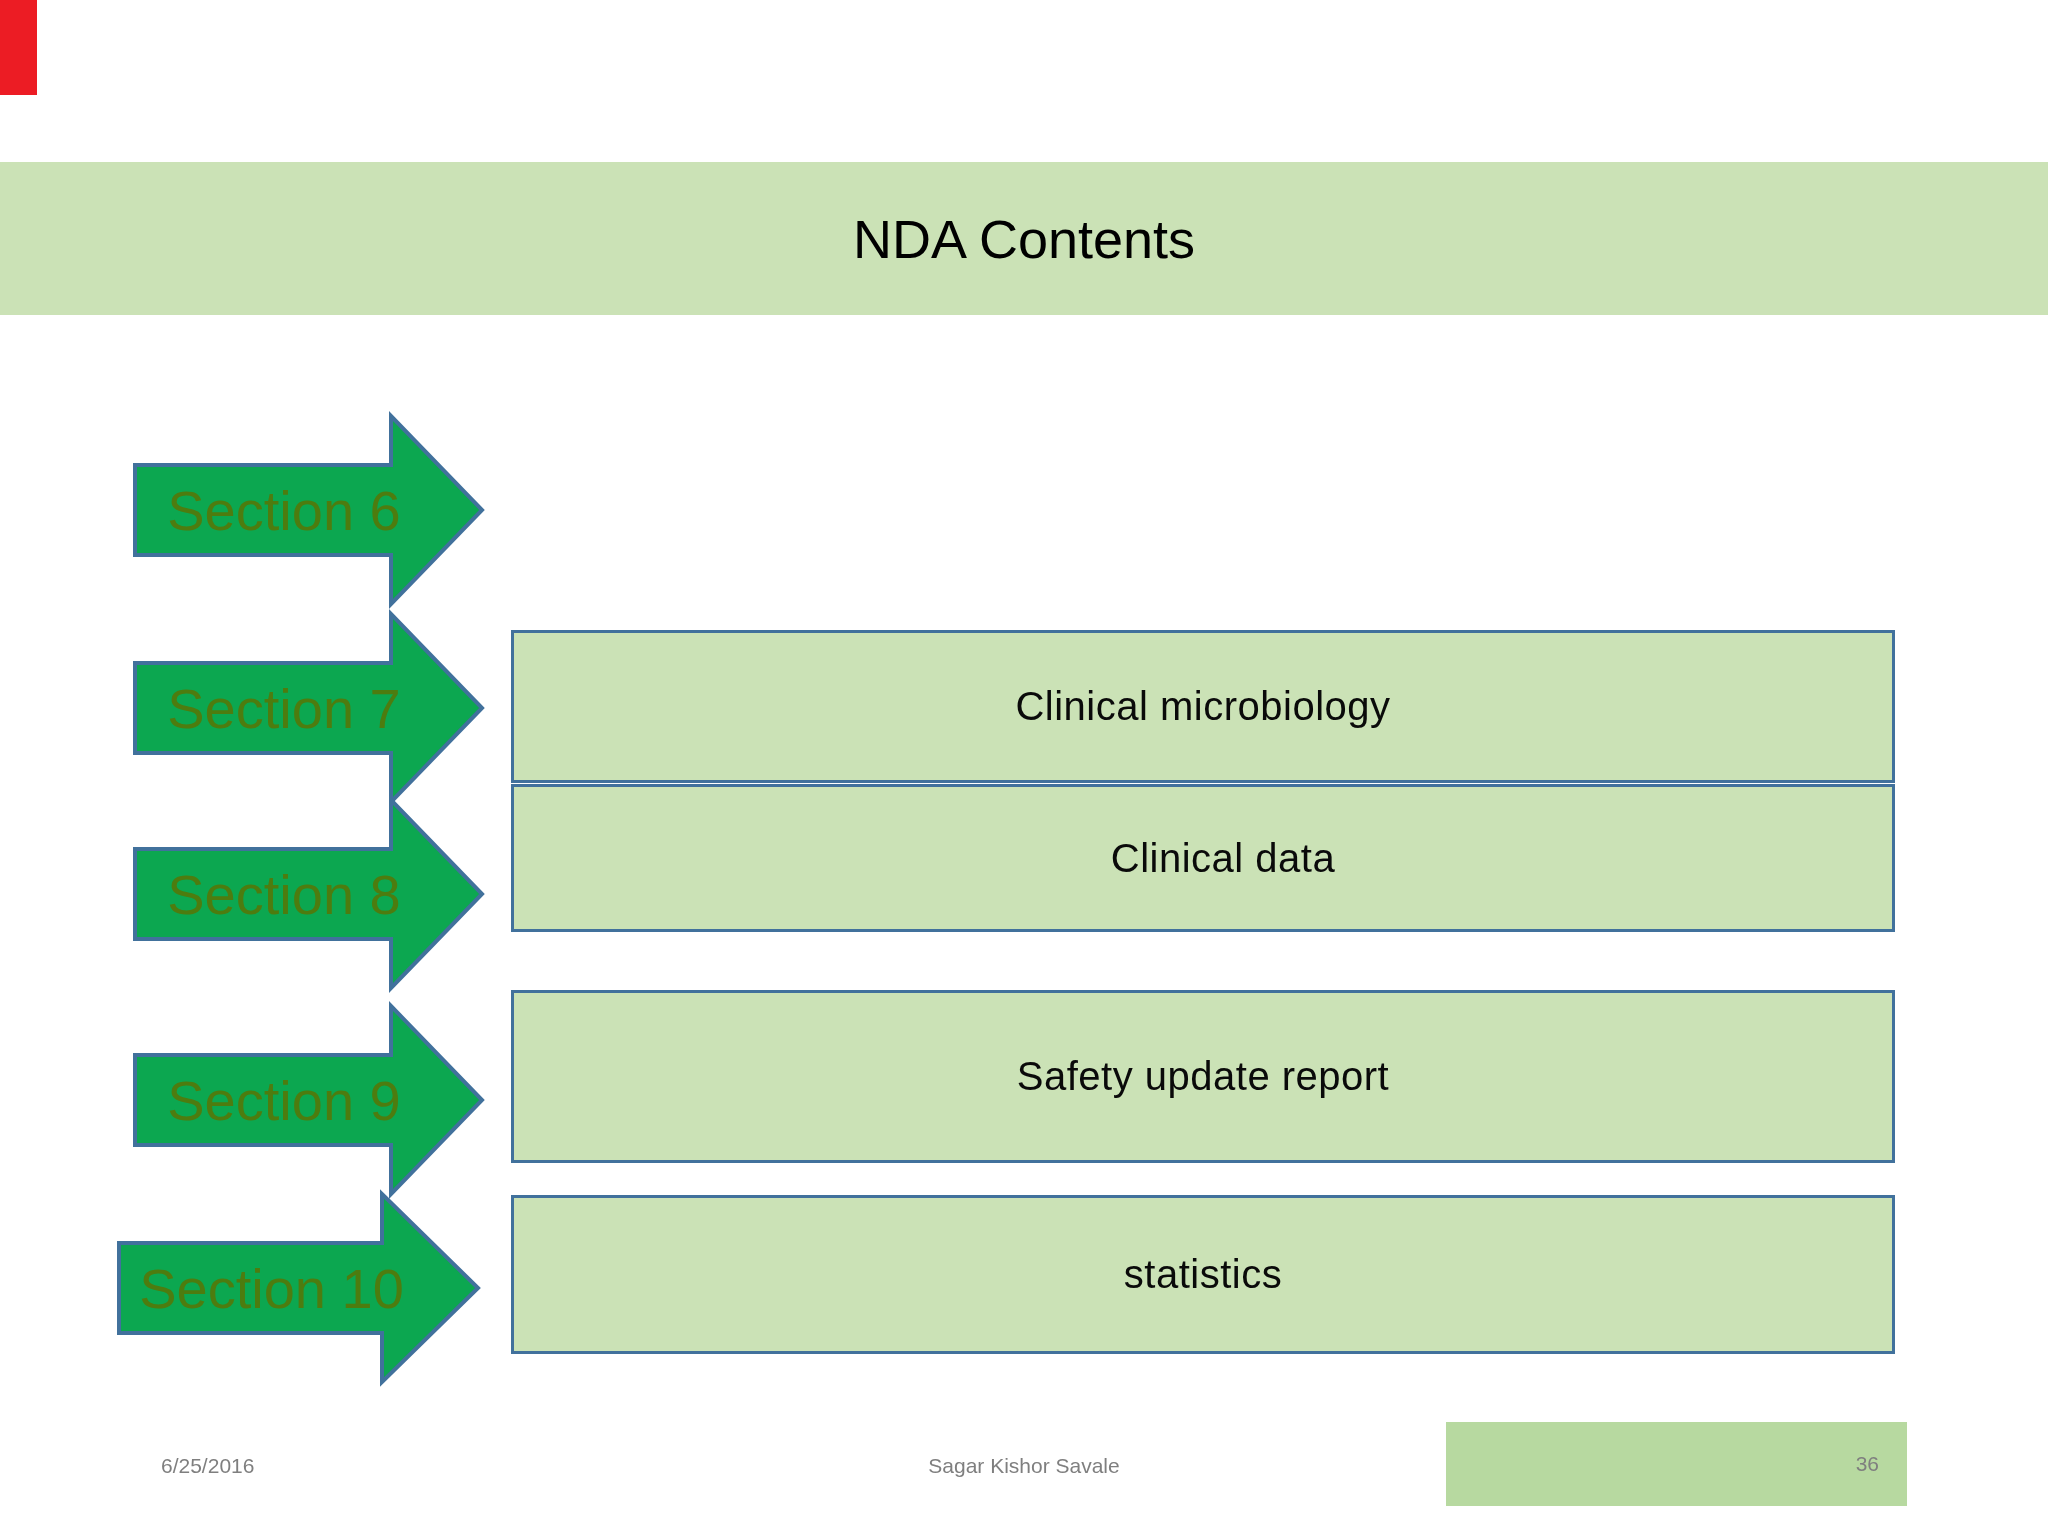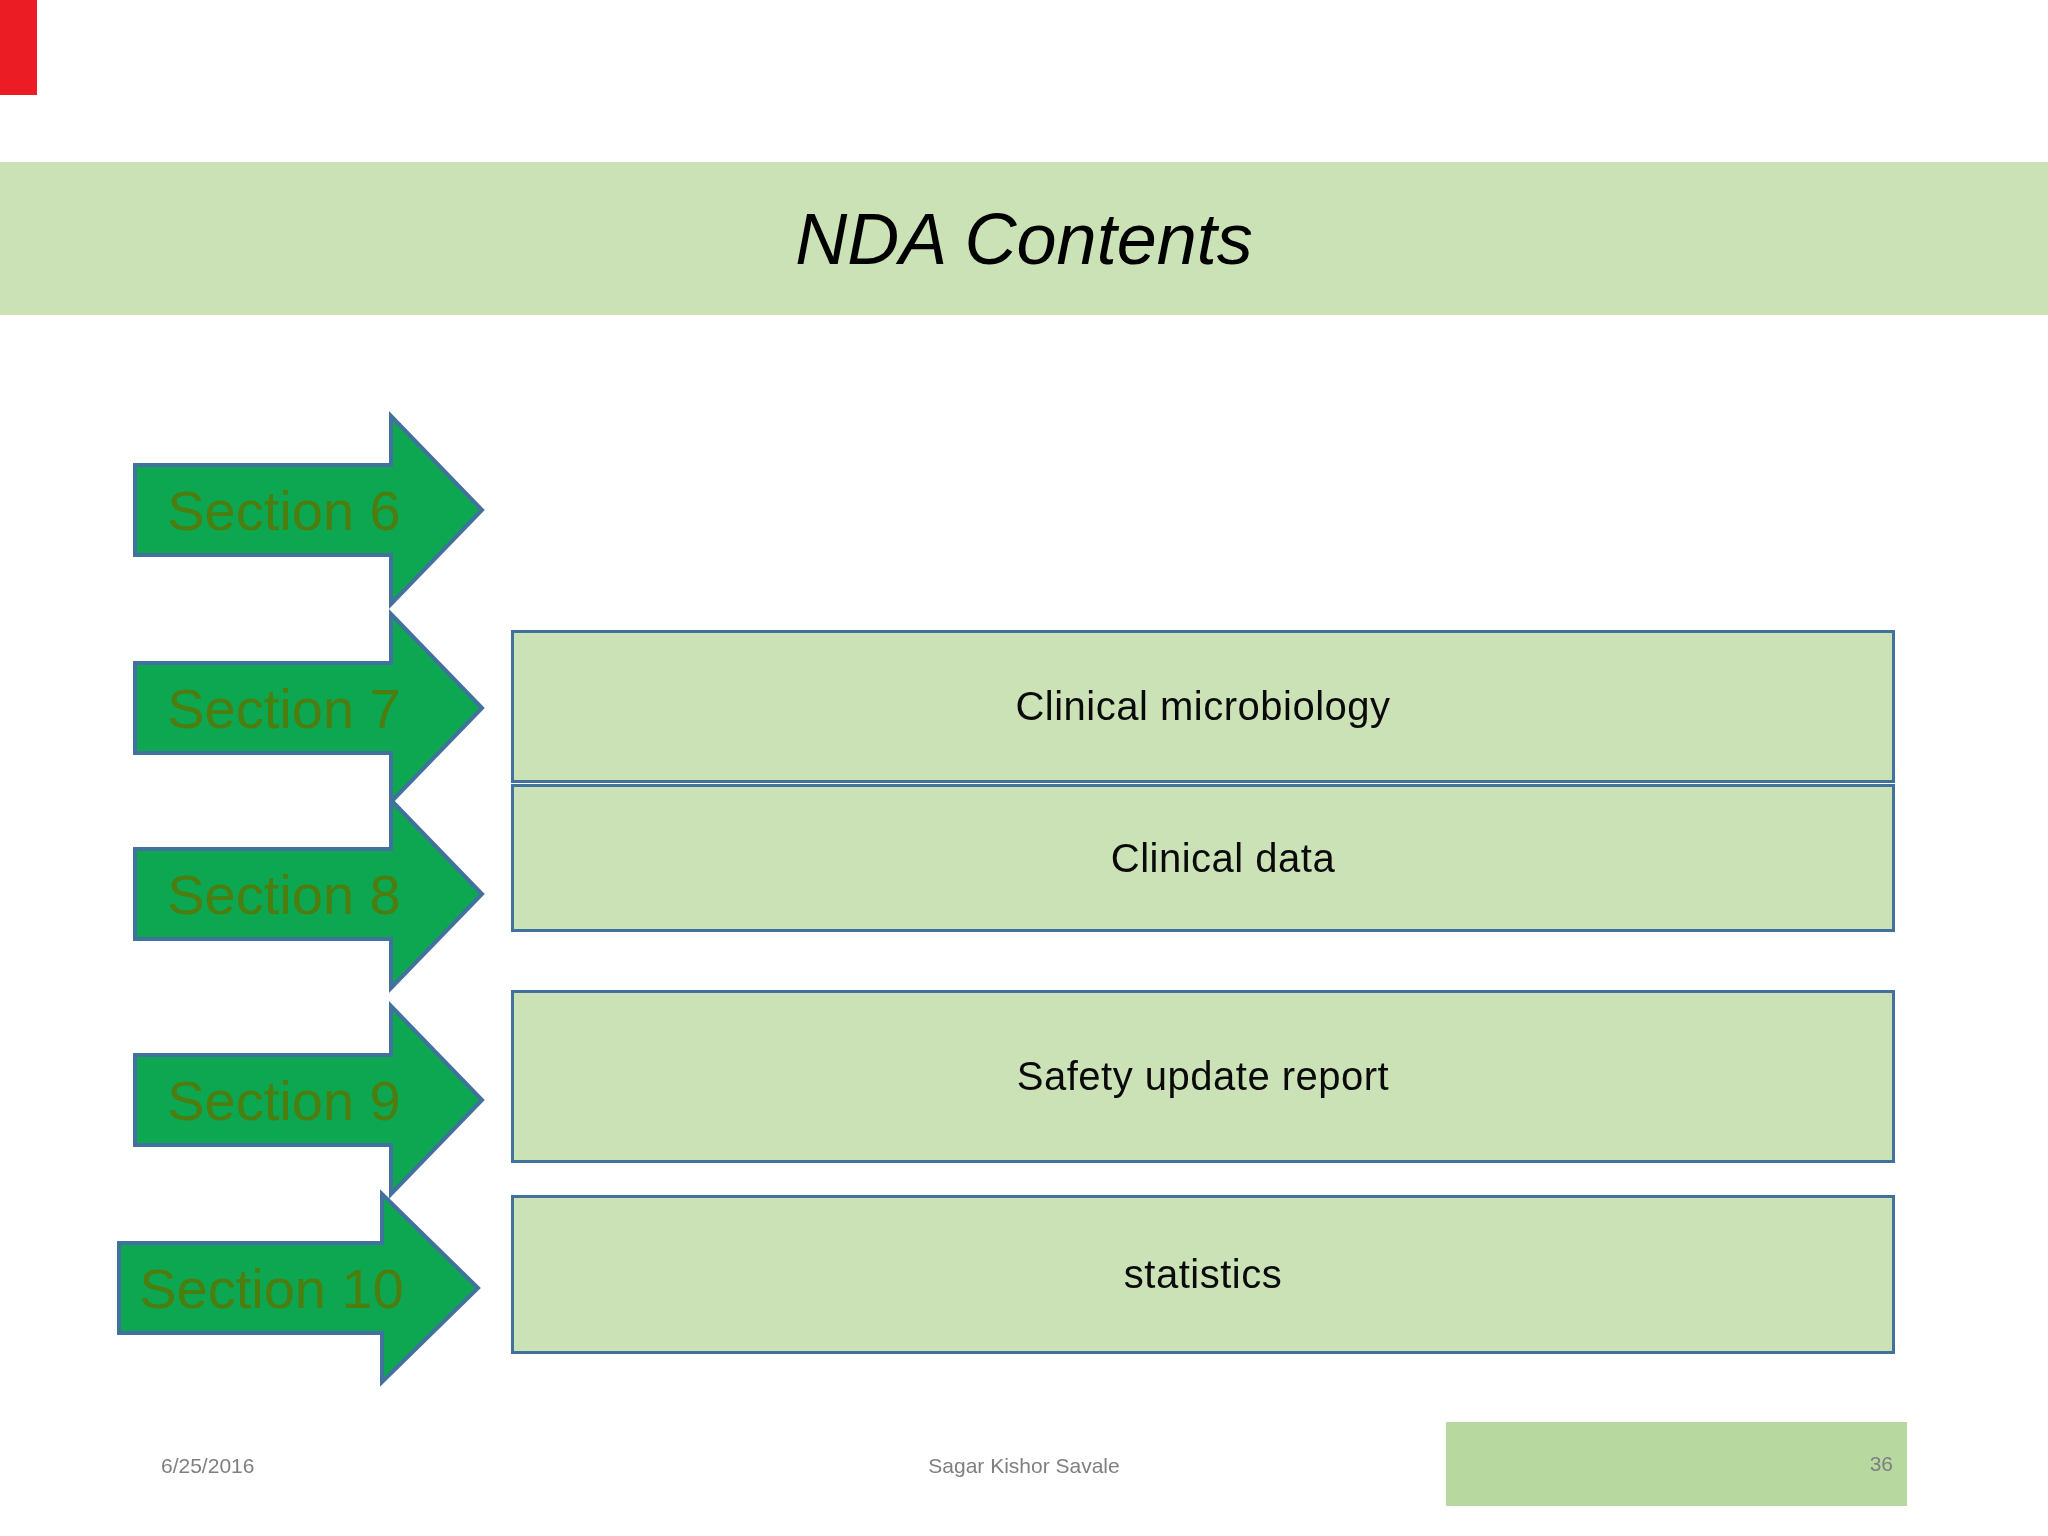--- a/index.html
+++ b/index.html
@@ -23,26 +23,25 @@
   
   .title-band {
     position: absolute;
     left: 0; top: 162px;
     width: 100%; height: 153px;
     background: var(--band-fill);
     display: flex; align-items: center; justify-content: center;
   }
   .title {
     margin: 12px;
-    font-size: 72px;
+    font-size: 54px;
     font-weight: 400;
     color: #000000;
     letter-spacing: 0px;
     white-space: nowrap;
-    font-style: italic;
   }
 
   
   #rows { position: absolute; left: 0; top: 0; width: 100%; height: 100%; }
 
   .arrow-svg { position: absolute; left: 0; overflow: visible; }
   .arrow-svg polygon {
     fill: var(--arrow-fill);
     stroke: var(--shape-border);
     stroke-width: 4;
@@ -76,21 +75,21 @@
   }
 
   
   .footer-box {
     position: absolute;
     left: 1446px; top: 1422px;
     width: 461px; height: 84px;
     background: var(--footer-box-fill);
     display: flex; align-items: center; justify-content: flex-end;
     box-sizing: border-box;
-    padding-right: 14px;
+    padding-right: 28px;
   }
   .footer-text {
     position: absolute;
     top: 1452px;
     height: 28px; line-height: 28px;
     font-size: 21px;
     color: var(--footer-text);
     white-space: nowrap;
   }
   .footer-date { left: 161px; }

